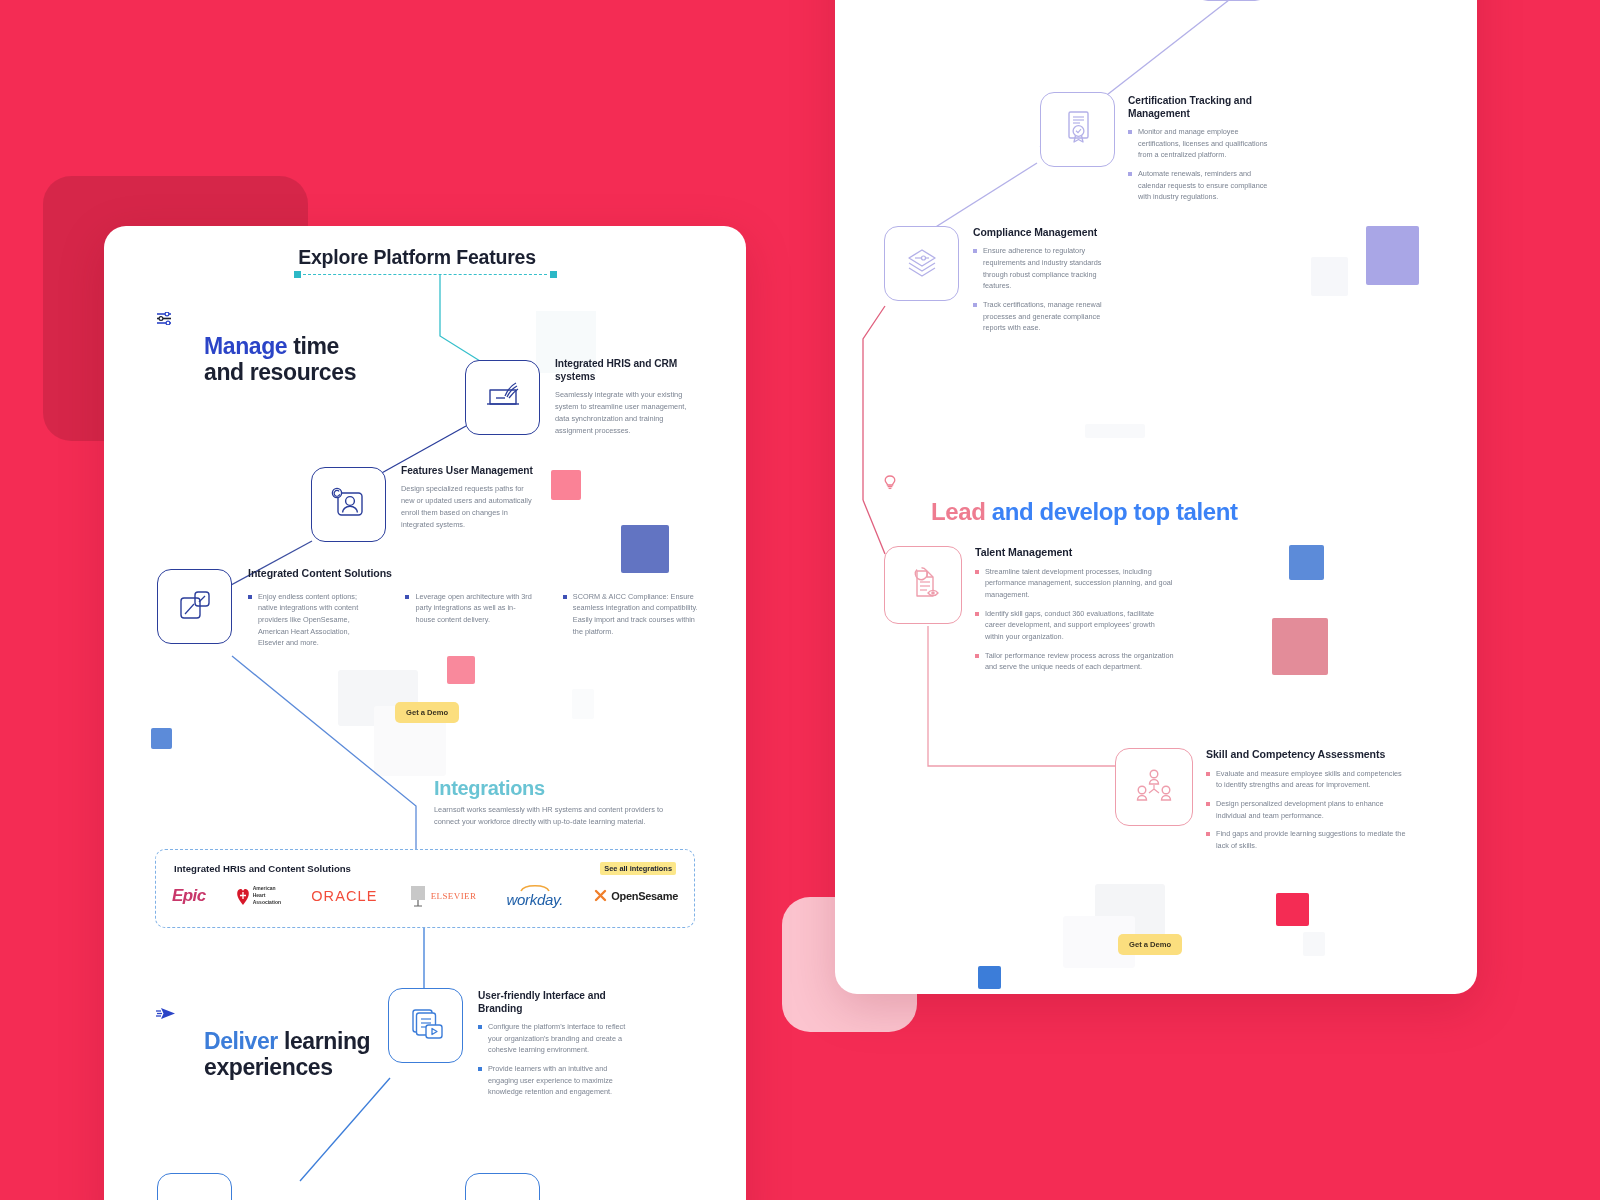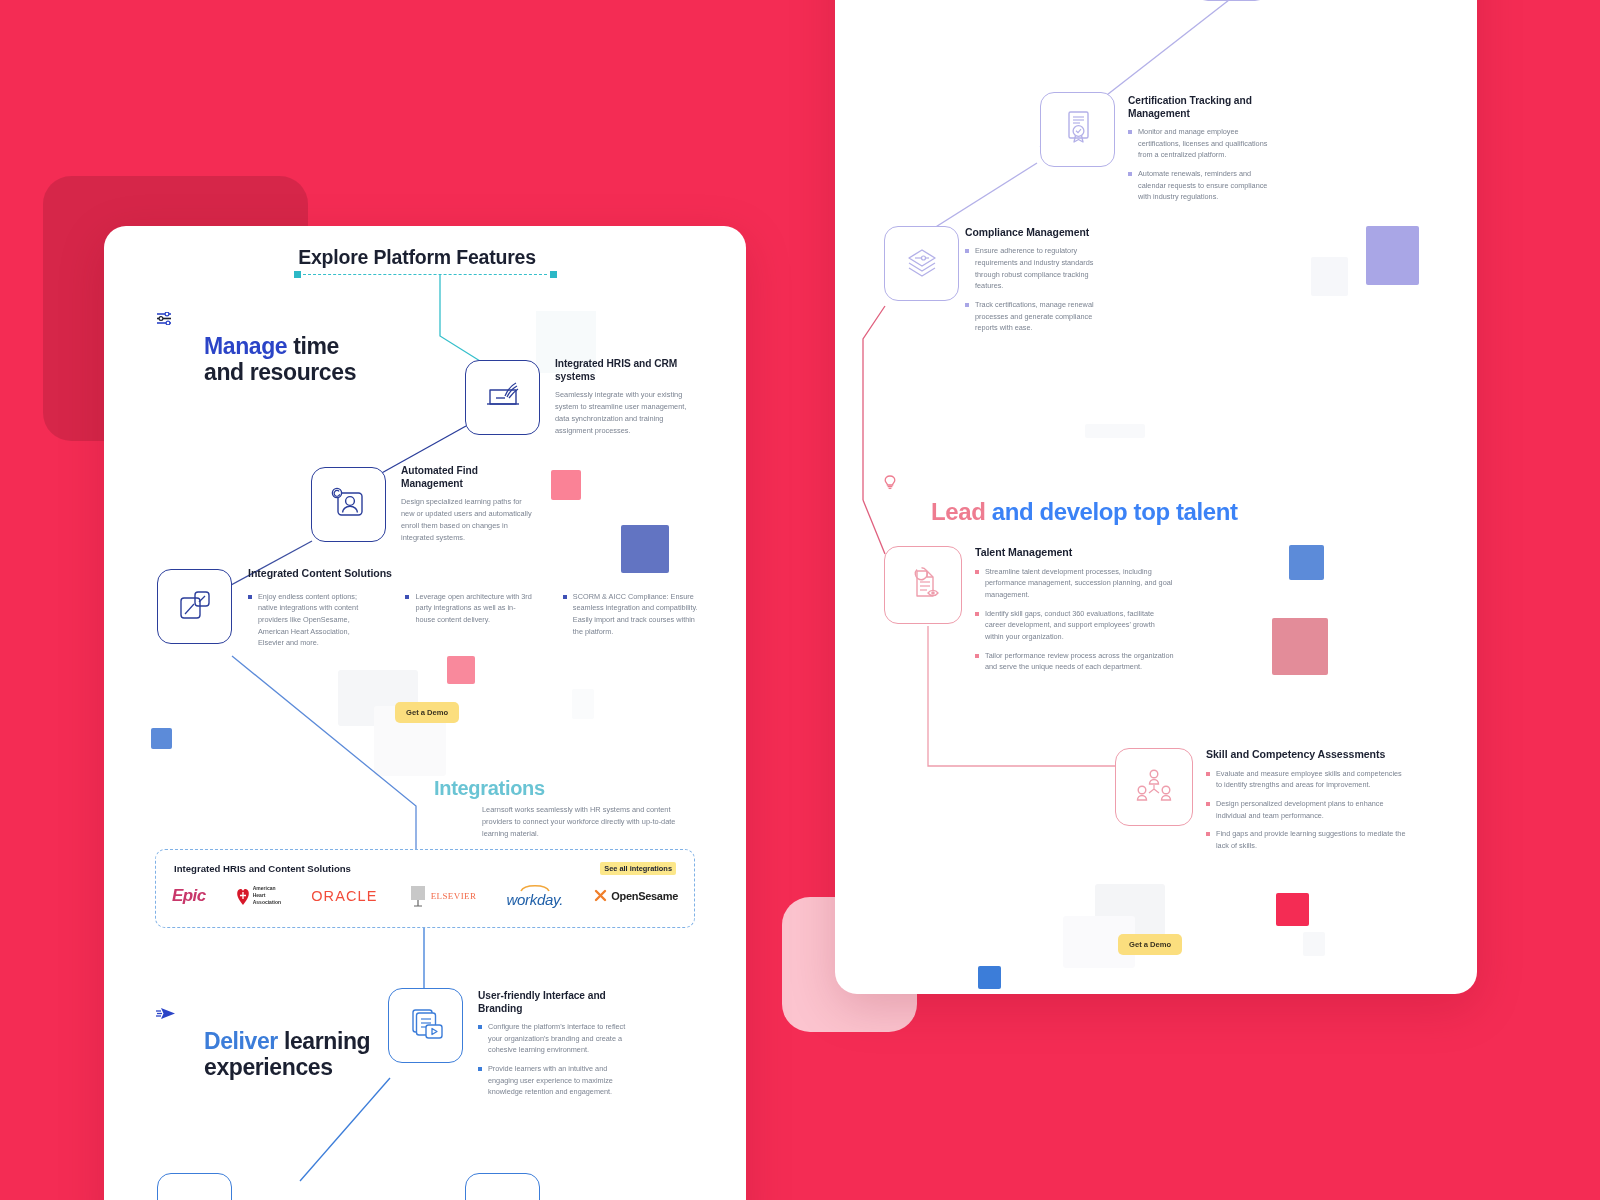--- a/index.html
+++ b/index.html
@@ -159,22 +159,22 @@
       <svg width="40" height="38" viewBox="0 0 40 38">
         <rect x="9" y="9" width="24" height="22" rx="3.5" fill="none" stroke="#2B3E9B" stroke-width="1.4"></rect>
         <circle cx="21" cy="17" r="4.4" fill="none" stroke="#2B3E9B" stroke-width="1.4"></circle>
         <path d="M13.6 28.5 a7.4 6.2 0 0 1 14.8 0" fill="none" stroke="#2B3E9B" stroke-width="1.4"></path>
         <circle cx="8" cy="9" r="4.6" fill="#fff" stroke="#2B3E9B" stroke-width="1.4"></circle>
         <path d="M10.2 7.4 a2.9 2.9 0 1 0 0.6 2.9" fill="none" stroke="#2B3E9B" stroke-width="1.2"></path>
       </svg>
     </span>
   </div>
   <div style="position:absolute;left:297px;top:238px;width:135px;">
-    <div class="feat-title">Automated Find Management</div>
-    <div class="feat-body" style="margin-top:6px;">Design specialized learning paths for new or updated users and automatically enroll them based on changes in integrated systems.</div>
+    <div class="feat-title">Features User Management</div>
+    <div class="feat-body" style="margin-top:6px;">Design specialized requests paths for new or updated users and automatically enroll them based on changes in integrated systems.</div>
   </div>
 
   <div class="ibox blue-dark" style="left:53px;top:343px;width:73px;height:73px;">
     <span>
       <svg width="40" height="40" viewBox="0 0 40 40">
         <rect x="6" y="13" width="19" height="20" rx="3" fill="none" stroke="#2B3E9B" stroke-width="1.4"></rect>
         <rect x="20" y="7" width="14" height="14" rx="3" fill="none" stroke="#2B3E9B" stroke-width="1.4"></rect>
         <line x1="24" y1="17" x2="30" y2="11" stroke="#2B3E9B" stroke-width="1.2"></line>
         <line x1="10" y1="29" x2="19" y2="19" stroke="#2B3E9B" stroke-width="1.2"></line>
       </svg>
@@ -192,21 +192,21 @@
       <ul class="bullets b-blue" style="width:142px;">
         <li>SCORM &amp; AICC Compliance: Ensure seamless integration and compatibility. Easily import and track courses within the platform.</li>
       </ul>
     </div>
   </div>
 
   <div class="demo-btn" style="left:291px;top:476px;">Get a Demo</div>
 
   <div style="position:absolute;left:330px;top:551px;width:254px;">
     <div class="integrations-head">Integrations</div>
-    <div class="integrations-sub" style="margin-top:4px;margin-left:48px;">Learnsoft works seamlessly with HR systems and content providers to connect your workforce directly with up-to-date learning material.</div>
+    <div class="integrations-sub" style="margin-top:4px;">Learnsoft works seamlessly with HR systems and content providers to connect your workforce directly with up-to-date learning material.</div>
   </div>
 
   <div id="integrations-card">
     <div style="display:flex;align-items:center;justify-content:space-between;padding:12px 18px 0 18px;">
       <div class="int-title">Integrated HRIS and Content Solutions</div>
       <div class="int-link">See all integrations</div>
     </div>
     <div class="logo-row" style="padding:8px 16px 0 16px;">
       <div class="logo">
         <span style="font-size:17px;font-weight:bold;color:#C8376A;font-style:italic;letter-spacing:-0.6px;">Epic</span>
@@ -342,21 +342,21 @@
     <span>
       <svg width="42" height="36" viewBox="0 0 42 36">
         <path d="M21 6 L34 14 L21 22 L8 14 Z" fill="none" stroke="#B3B0E8" stroke-width="1.4" stroke-linejoin="round"></path>
         <line x1="14" y1="14" x2="28" y2="14" stroke="#B3B0E8" stroke-width="1.2"></line>
         <circle cx="22.5" cy="14" r="2" fill="#fff" stroke="#B3B0E8" stroke-width="1.2"></circle>
         <path d="M8 19 L21 27 L34 19" fill="none" stroke="#B3B0E8" stroke-width="1.3" stroke-linejoin="round"></path>
         <path d="M8 24 L21 32 L34 24" fill="none" stroke="#B3B0E8" stroke-width="1.3" stroke-linejoin="round"></path>
       </svg>
     </span>
   </div>
-  <div style="position:absolute;left:130px;top:472px;width:140px;">
+  <div style="position:absolute;left:138px;top:472px;width:140px;">
     <div class="feat-title" style="font-size:10.4px;">Compliance Management</div>
     <ul class="bullets b-purple">
       <li>Ensure adherence to regulatory requirements and industry standards through robust compliance tracking features.</li>
       <li>Track certifications, manage renewal processes and generate compliance reports with ease.</li>
     </ul>
   </div>
 
   <div style="position:absolute;left:48px;top:720px;width:450px;">
     <span class="kicker">
       <svg width="14" height="16" viewBox="0 0 14 16">

